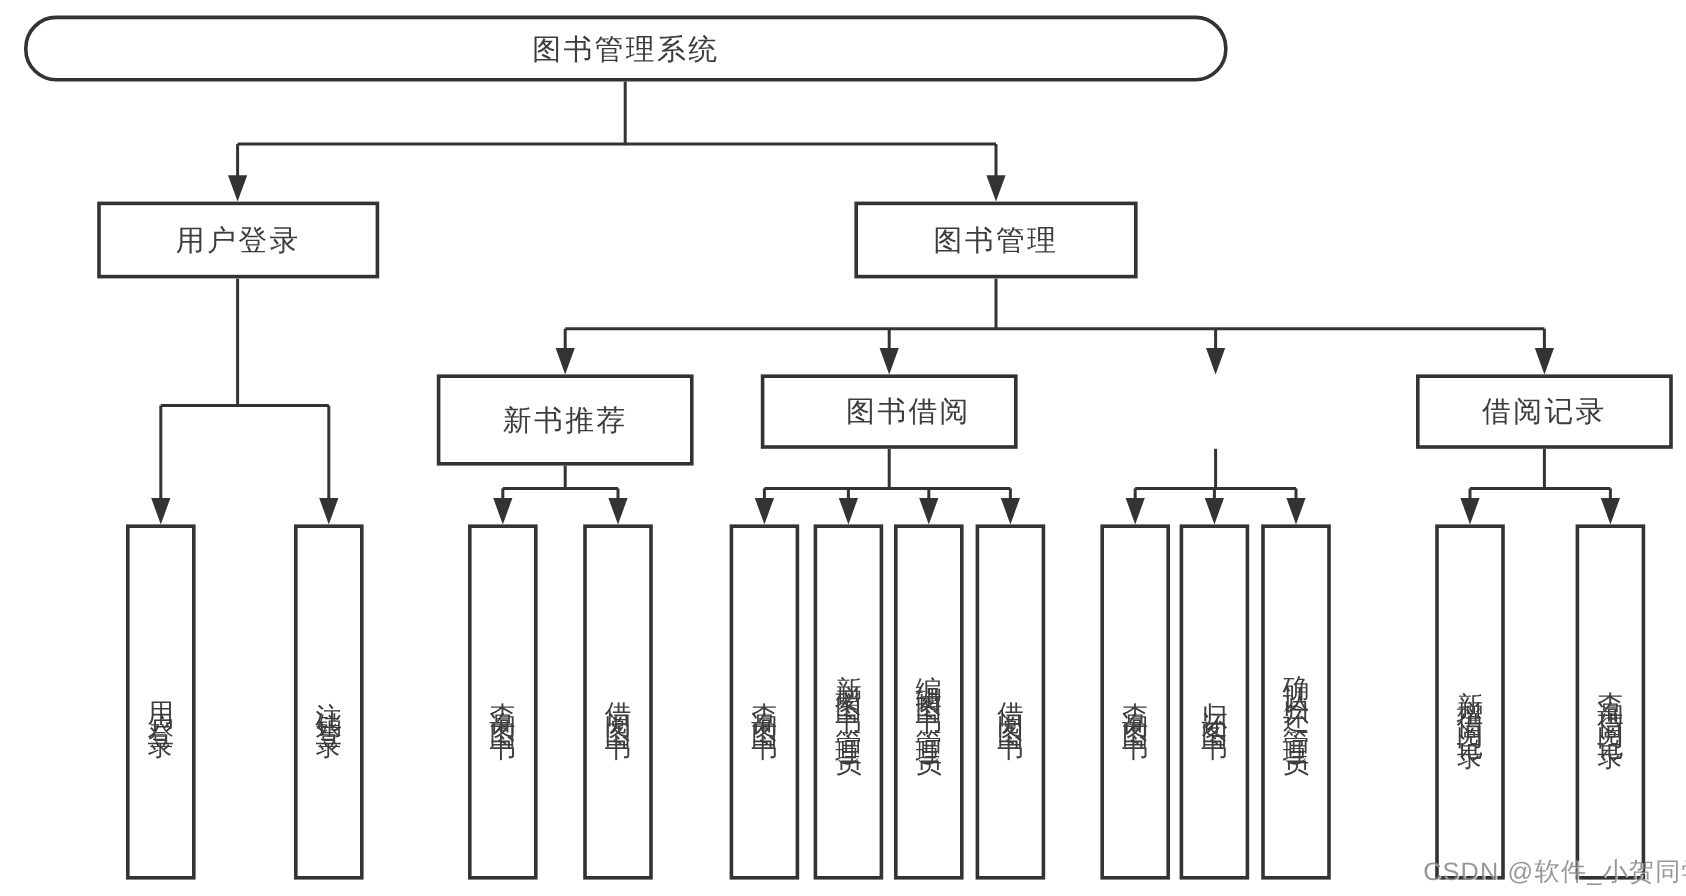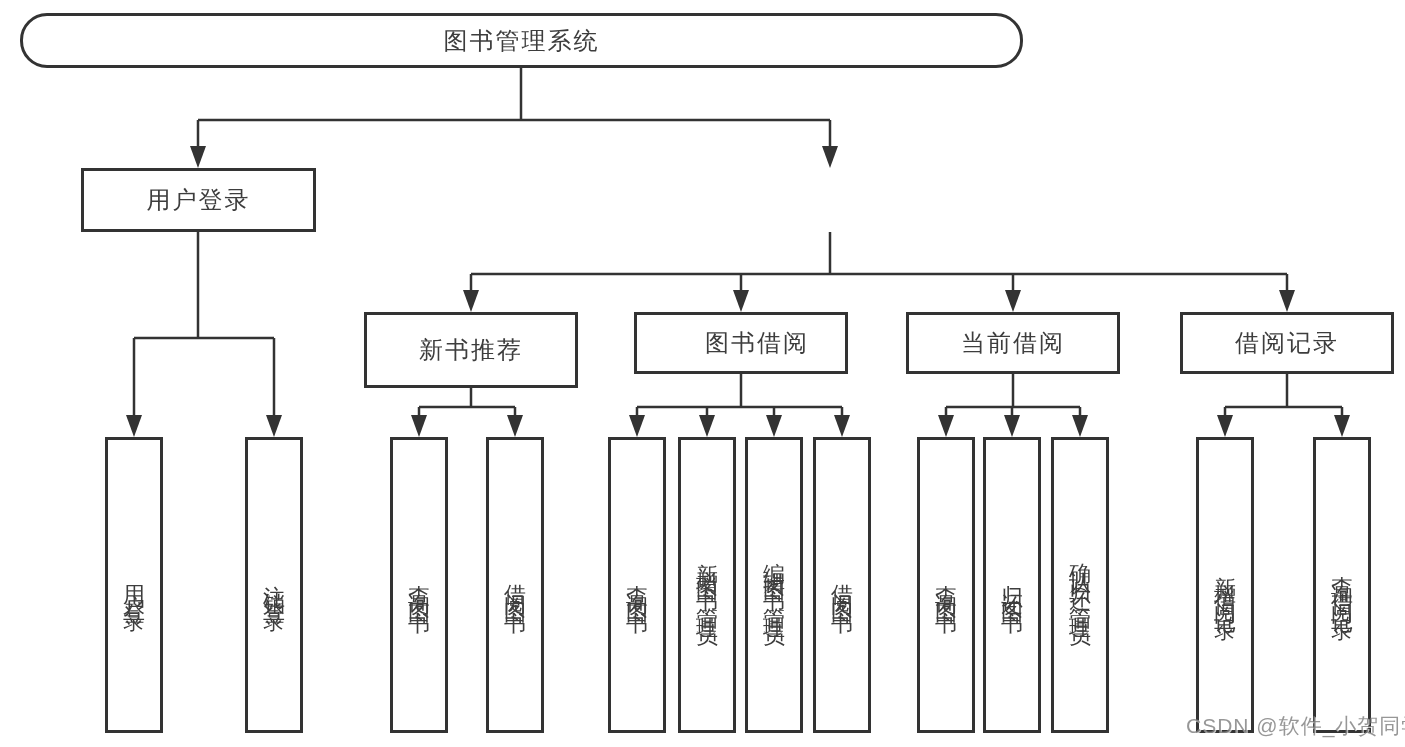--- a/index.html
+++ b/index.html
@@ -152,30 +152,30 @@
     </g>
   </svg>
 
   <div class="hbox b-root">
     <span>图书管理系统</span>
   </div>
 
   <div class="hbox b-user-login">
     <span>用户登录</span>
   </div>
+  <div class="hbox b-book-mgmt">
+    <span>图书管理</span>
+  </div>
 
   <div class="hbox b-new-book-rec">
     <span>新书推荐</span>
   </div>
   <div class="hbox b-book-borrow">
     <span>图书借阅</span>
   </div>
-  <div class="hbox b-current-borrow">
-    <span>当前借阅</span>
-  </div>
   <div class="hbox b-borrow-records">
     <span>借阅记录</span>
   </div>
 
   <div class="vbox l1">
     <span class="vtext">用户登录</span>
   </div>
   <div class="vbox l2">
     <span class="vtext">注销登录</span>
   </div>

